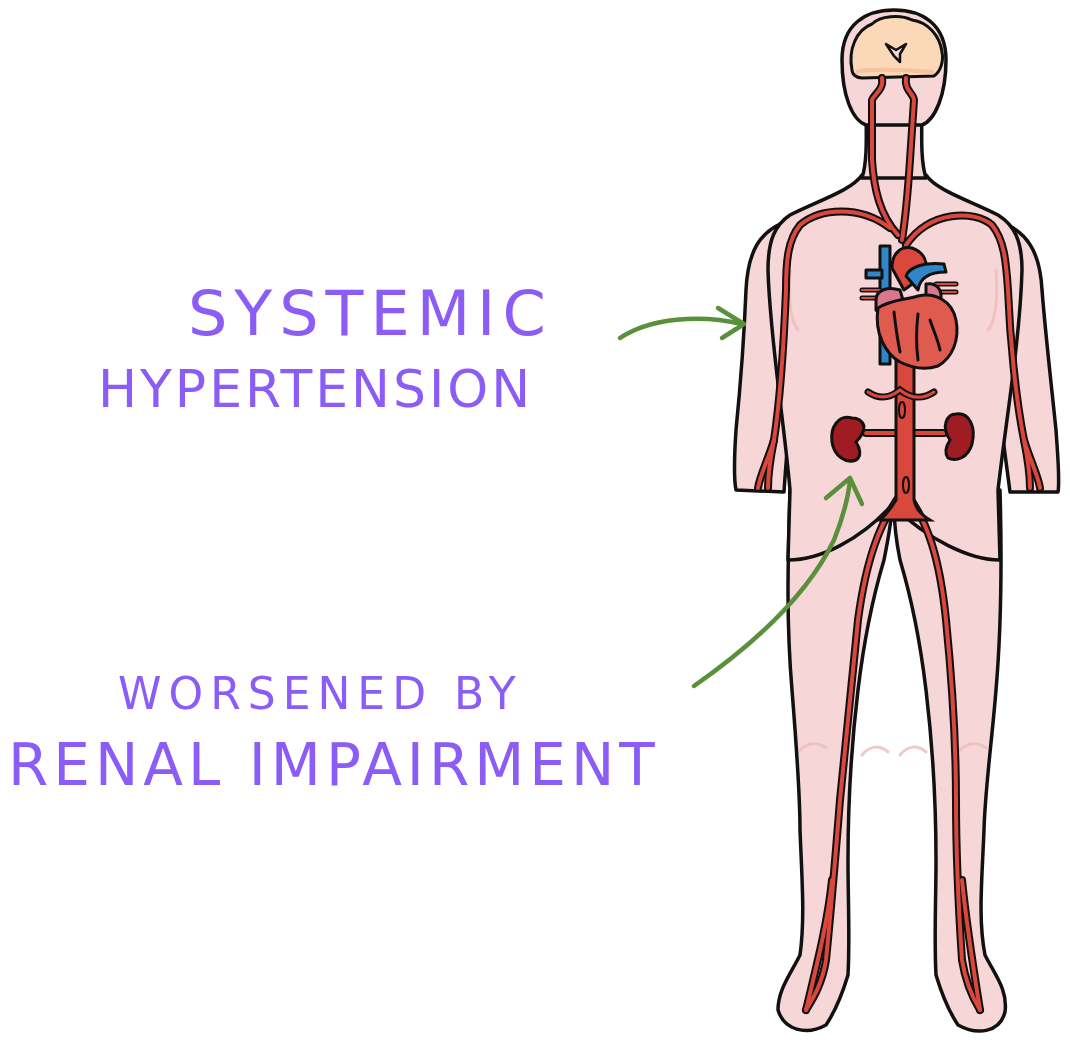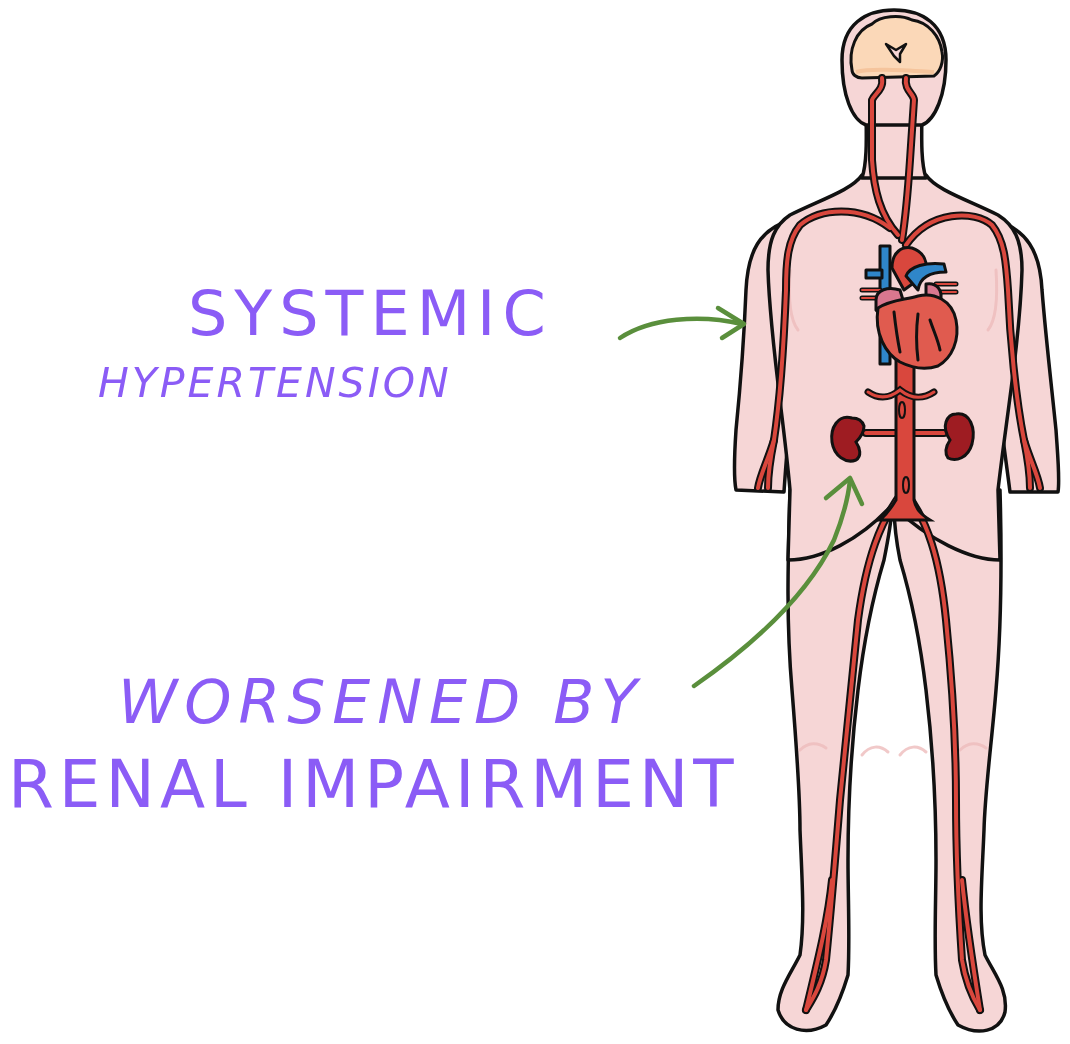--- a/index.html
+++ b/index.html
@@ -10,24 +10,24 @@
     font-family: "DejaVu Sans", sans-serif;
     color: #8b5cf6;
     letter-spacing: 6px;
     font-weight: normal;
     line-height: 1;
     white-space: nowrap;
   }
   .label-line { display: block; }
   #label-systemic { left: 150px; top: 283px; }
   #label-systemic .l1 { font-size: 62px; margin-left: 38px; letter-spacing: 7px; }
-  #label-systemic .l2 { font-size: 41px; margin-top: 18px; margin-left: -52px; letter-spacing: 3px; font-style: italic; }
+  #label-systemic .l2 { font-size: 52px; margin-top: 18px; margin-left: -52px; letter-spacing: 3px; }
   #label-renal { left: 118px; top: 672px; }
-  #label-renal .l1 { font-size: 60px; letter-spacing: 7px; font-style: italic; }
-  #label-renal .l2 { font-size: 66px; margin-top: 20px; margin-left: -110px; letter-spacing: 5px; text-align: right; }
+  #label-renal .l1 { font-size: 44px; letter-spacing: 7px; }
+  #label-renal .l2 { font-size: 58px; margin-top: 20px; margin-left: -110px; letter-spacing: 5px; text-align: right; }
 </style>
 </head>
 <body>
 
 <svg class="canvas" viewBox="0 0 1070 1044" xmlns="http://www.w3.org/2000/svg">
 
   <g stroke="#111" stroke-width="3.5" stroke-linejoin="round" fill="#f6d6d6">
 
     <path d="M790 490 C788 560 786 620 792 690 C796 740 800 790 800 830 C802 880 805 920 800 955 C790 975 778 990 778 1010 C784 1030 806 1036 826 1025 C836 1010 842 995 848 975 C850 940 848 900 848 860 C848 800 852 740 858 690 C864 640 872 600 884 560 C888 540 892 520 892 505 Z"></path>
     <path d="M1000 490 C1002 560 1002 620 996 690 C992 740 985 790 984 830 C982 880 978 920 985 955 C995 975 1008 990 1005 1012 C1000 1032 978 1036 958 1025 C948 1010 942 995 936 975 C934 940 936 900 936 860 C936 800 932 740 926 690 C920 640 912 600 900 560 C896 540 894 520 894 505 Z"></path>

